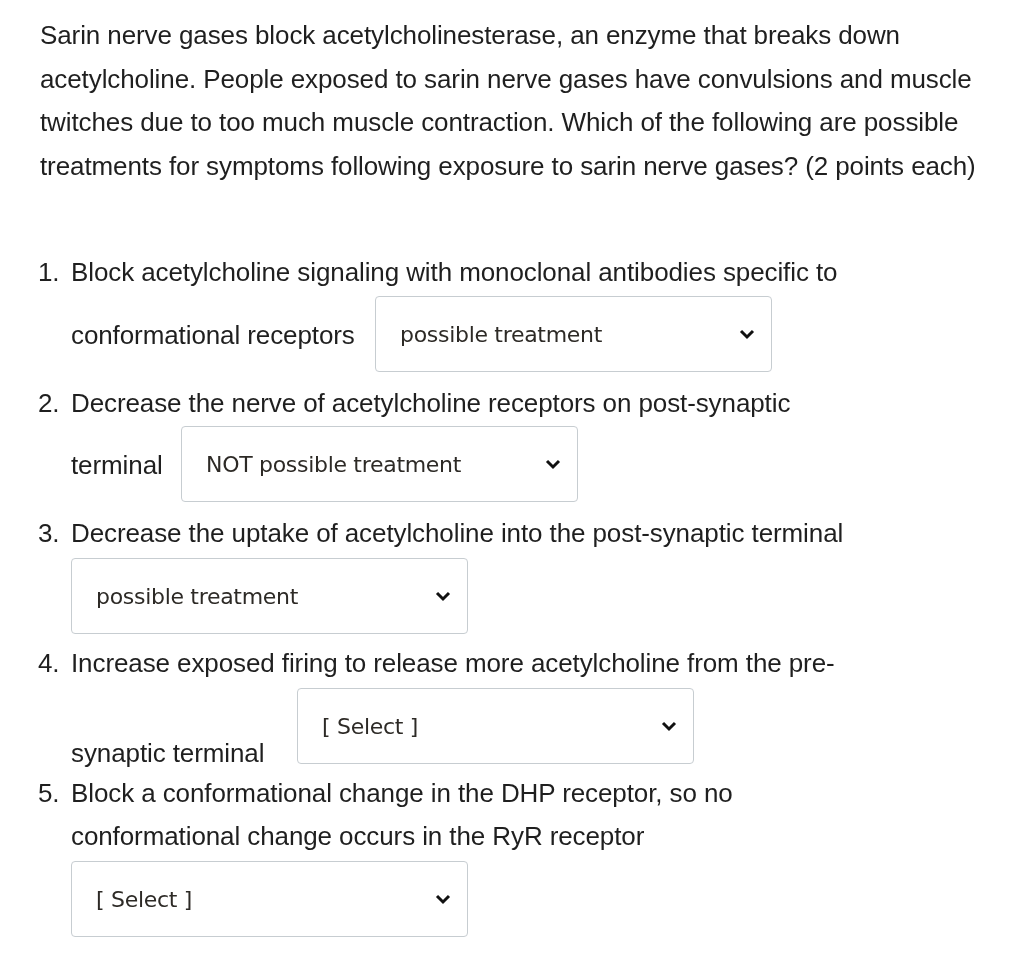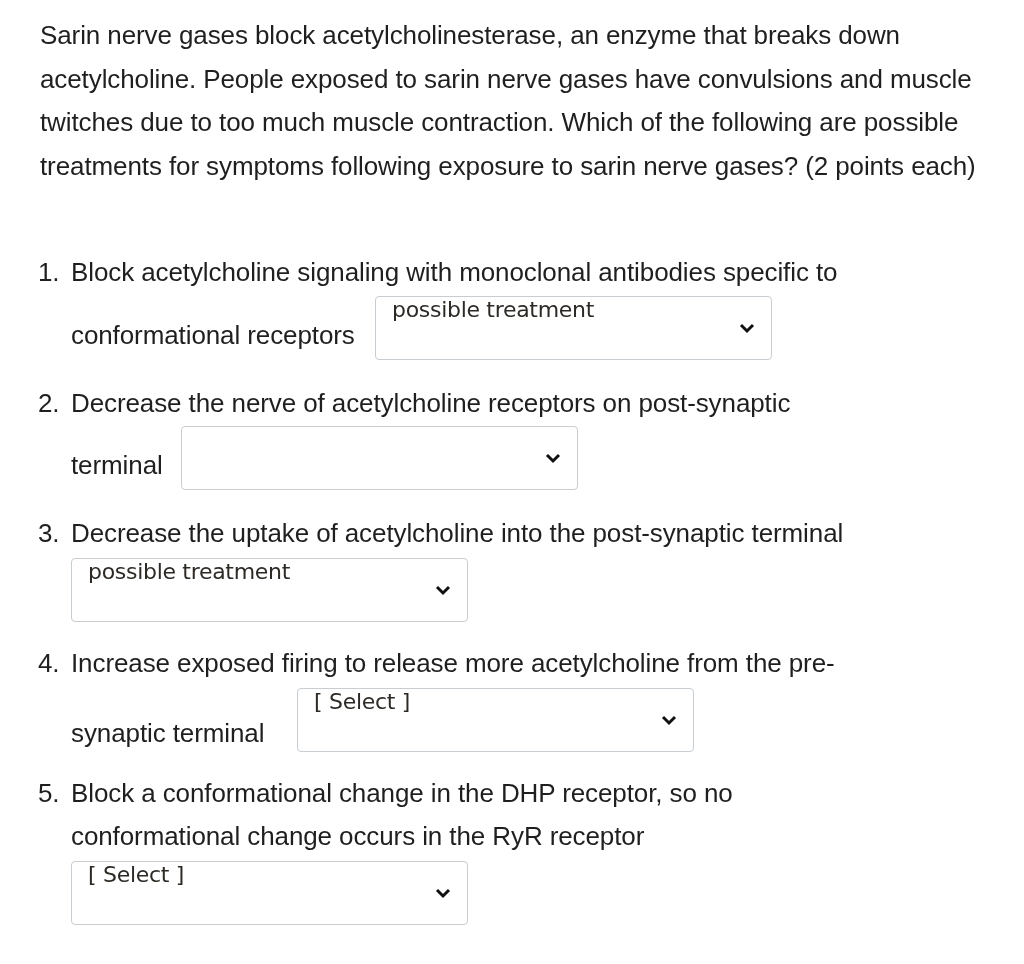--- a/index.html
+++ b/index.html
@@ -10,24 +10,24 @@
     .intro {
       position: absolute; left: 26px; top: 14px; width: 985px;
       font-size: 26px; line-height: 43.6px; letter-spacing: -0.1px; margin-left: 14px;
     }
     .q {
       position: absolute; font-size: 26px; line-height: 43px; letter-spacing: -0.1px;
     }
     .num { position: absolute; left: 38px; }
     .txt { position: absolute; left: 71px; white-space: nowrap; }
     .sel {
-      position: absolute; box-sizing: border-box; height: 64px;
+      position: absolute; box-sizing: border-box; height: 76px;
       border: 1.5px solid #c7cdd1; border-radius: 4px; background: #fff;
       font-family: "DejaVu Sans", sans-serif; font-size: 22px; color: #2d2a26;
-      display: flex; align-items: flex-start; padding-left: 16px;
+      display: flex; align-items: center; padding-left: 24px;
       cursor: pointer;
     }
     .sel .val { letter-spacing: -0.3px; }
     .sel .chev {
       position: absolute; right: 16px; top: 50%; width: 16px; height: 12px;
       transform: translateY(-50%);
     }
   </style>
 </head>
 <body>
@@ -44,41 +44,42 @@
         <path d="M2 3 L8 9 L14 3" fill="none" stroke="#111" stroke-width="3"></path>
       </svg>
   </div>
 </div>
 
 <div>
   <span class="q num" style="top:382px">2.</span>
   <span class="q txt" style="top:382px">Decrease the nerve of acetylcholine receptors on post-synaptic</span>
   <span class="q txt" style="top:444px">terminal</span>
   <div class="sel" style="left:181px; top:426px; width:397px;">
+    <span class="val">NOT possible treatment</span>
     <svg class="chev" viewBox="0 0 16 12">
         <path d="M2 3 L8 9 L14 3" fill="none" stroke="#111" stroke-width="3"></path>
       </svg>
   </div>
 </div>
 
 <div>
   <span class="q num" style="top:512px">3.</span>
   <span class="q txt" style="top:512px">Decrease the uptake of acetylcholine into the post-synaptic terminal</span>
   <div class="sel" style="left:71px; top:558px; width:397px;">
     <span class="val">possible treatment</span>
     <svg class="chev" viewBox="0 0 16 12">
         <path d="M2 3 L8 9 L14 3" fill="none" stroke="#111" stroke-width="3"></path>
       </svg>
   </div>
 </div>
 
 <div>
   <span class="q num" style="top:642px">4.</span>
   <span class="q txt" style="top:642px">Increase exposed firing to release more acetylcholine from the pre-</span>
-  <span class="q txt" style="top:712px">synaptic terminal</span>
+  <span class="q txt" style="top:732px">synaptic terminal</span>
   <div class="sel" style="left:297px; top:688px; width:397px;">
     <span class="val">[ Select ]</span>
     <svg class="chev" viewBox="0 0 16 12">
         <path d="M2 3 L8 9 L14 3" fill="none" stroke="#111" stroke-width="3"></path>
       </svg>
   </div>
 </div>
 
 <div>
   <span class="q num" style="top:772px">5.</span>

